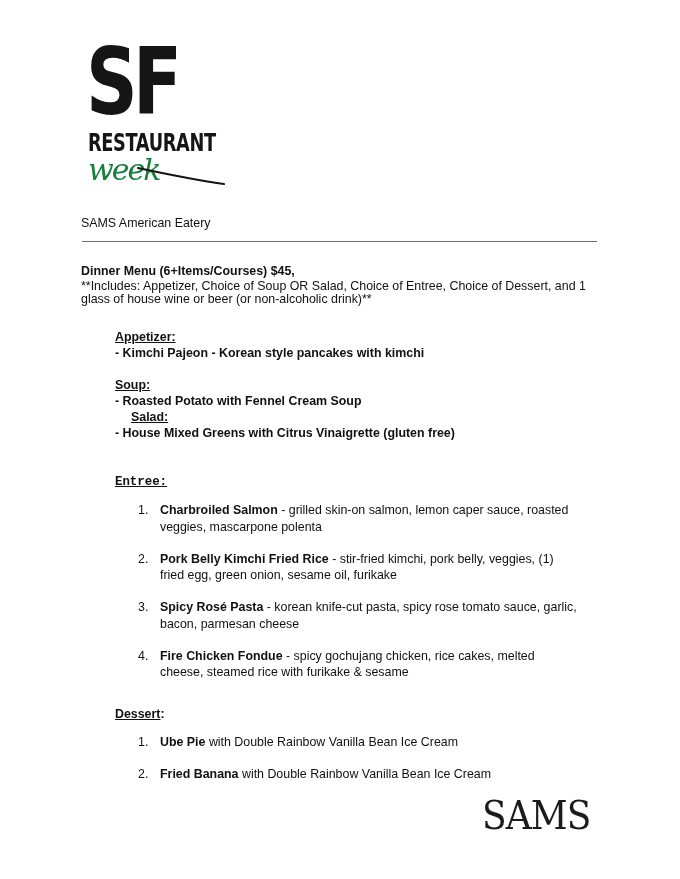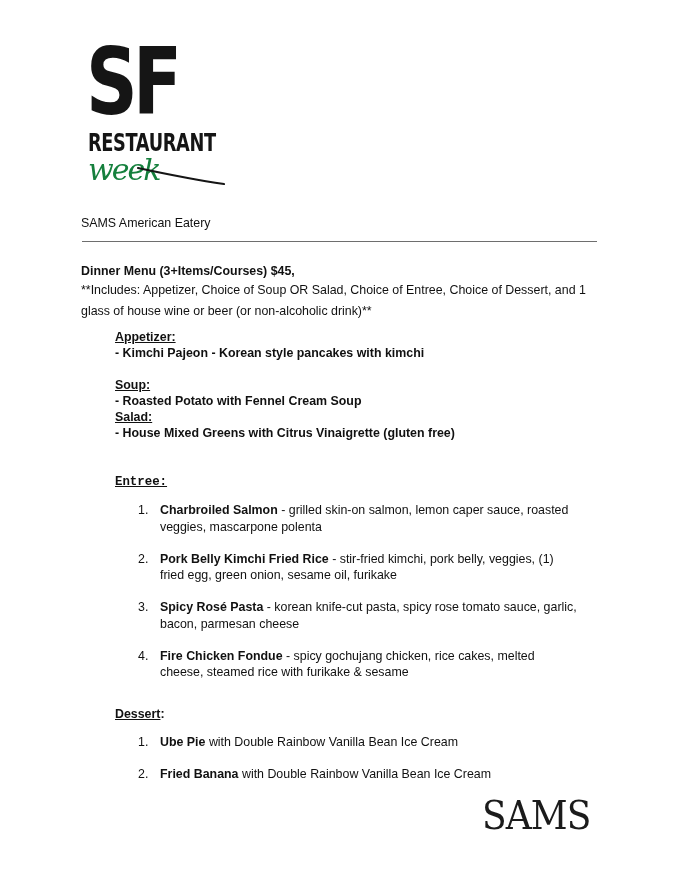--- a/index.html
+++ b/index.html
@@ -19,21 +19,21 @@
     color: #151515; transform: scaleX(0.74); transform-origin: left top; white-space: nowrap;
   }
   .logo .week {
     position: absolute; left: 2px; top: 112px; font-family: "DejaVu Serif", serif;
     font-style: italic; font-size: 30px; line-height: 32px; letter-spacing: -2px; color: #15803d;
   }
   .logo svg.swoosh { position: absolute; left: 50px; top: 122px; }
   .restaurant-name { position: absolute; left: 81px; top: 216px; font-size: 12.4px; }
   .divider { position: absolute; left: 82px; top: 241px; width: 515px; height: 0; border-top: 1px solid #6e6e6e; }
   .menu-title { position: absolute; left: 81px; top: 264px; font-weight: bold; }
-  .includes { position: absolute; left: 81px; top: 280px; width: 520px; line-height: 21px; }
+  .includes { position: absolute; left: 81px; top: 280px; width: 520px; line-height: 13px; }
   .section-heading { position: absolute; left: 115px; font-weight: bold; }
   .section-heading .u { text-decoration: underline; }
   .plain-item { position: absolute; left: 115px; font-weight: bold; }
   ol.items { position: absolute; left: 138px; margin: 0; padding: 0; list-style: none; width: 440px; }
   ol.items li { position: relative; padding-left: 22px; line-height: 16.5px; margin-bottom: 15.5px; }
   ol.items li .num { position: absolute; left: 0; top: 0; }
   ol.items li .name { font-weight: bold; margin-top: 20px; }
   .sams-logo {
     position: absolute; left: 482px; top: 792px; font-family: "DejaVu Serif", serif;
     font-weight: 200; font-size: 40px; letter-spacing: -1px; color: #1b1b1b;
@@ -48,34 +48,34 @@
   <div class="rest">RESTAURANT</div>
   <div class="week">week</div>
   <svg class="swoosh" width="90" height="22" viewBox="0 0 90 22">
     <path d="M2 4 C 30 10, 60 16, 88 20" stroke="#151515" stroke-width="2.2" fill="none" stroke-linecap="round"></path>
   </svg>
 </div>
 
 <div class="restaurant-name">SAMS American Eatery</div>
 <div class="divider"></div>
 
-<div class="menu-title">Dinner Menu (3+Items/Courses) $45,</div>
+<div class="menu-title">Dinner Menu (6+Items/Courses) $45,</div>
 <div class="includes">**Includes: Appetizer, Choice of Soup OR Salad, Choice of Entree, Choice of Dessert, and 1 glass of house wine or beer (or non-alcoholic drink)**</div>
 
 <div class="section-heading" style="top:330px;">
   <span class="u">Appetizer:</span>
 </div>
 <div class="plain-item" style="top:346px;">- Kimchi Pajeon - Korean style pancakes with kimchi</div>
 
 <div class="section-heading" style="top:378px;text-align:right;">
   <span class="u">Soup:</span>
 </div>
 <div class="plain-item" style="top:394px;">- Roasted Potato with Fennel Cream Soup</div>
 
-<div class="section-heading" style="top:410px;">
+<div class="section-heading" style="top:410px;margin-left:16px;">
   <span class="u">Salad:</span>
 </div>
 <div class="plain-item" style="top:426px;">- House Mixed Greens with Citrus Vinaigrette (gluten free)</div>
 
 <div class="section-heading" style="top:475px;font-family:Liberation Mono, monospace;">
   <span class="u">Entree:</span>
 </div>
 <ol class="items" style="top:502px;">
   <li>
     <span class="num">1.</span><span class="name">Charbroiled Salmon</span><span> - grilled skin-on salmon, lemon caper sauce, roasted veggies, mascarpone polenta</span>

